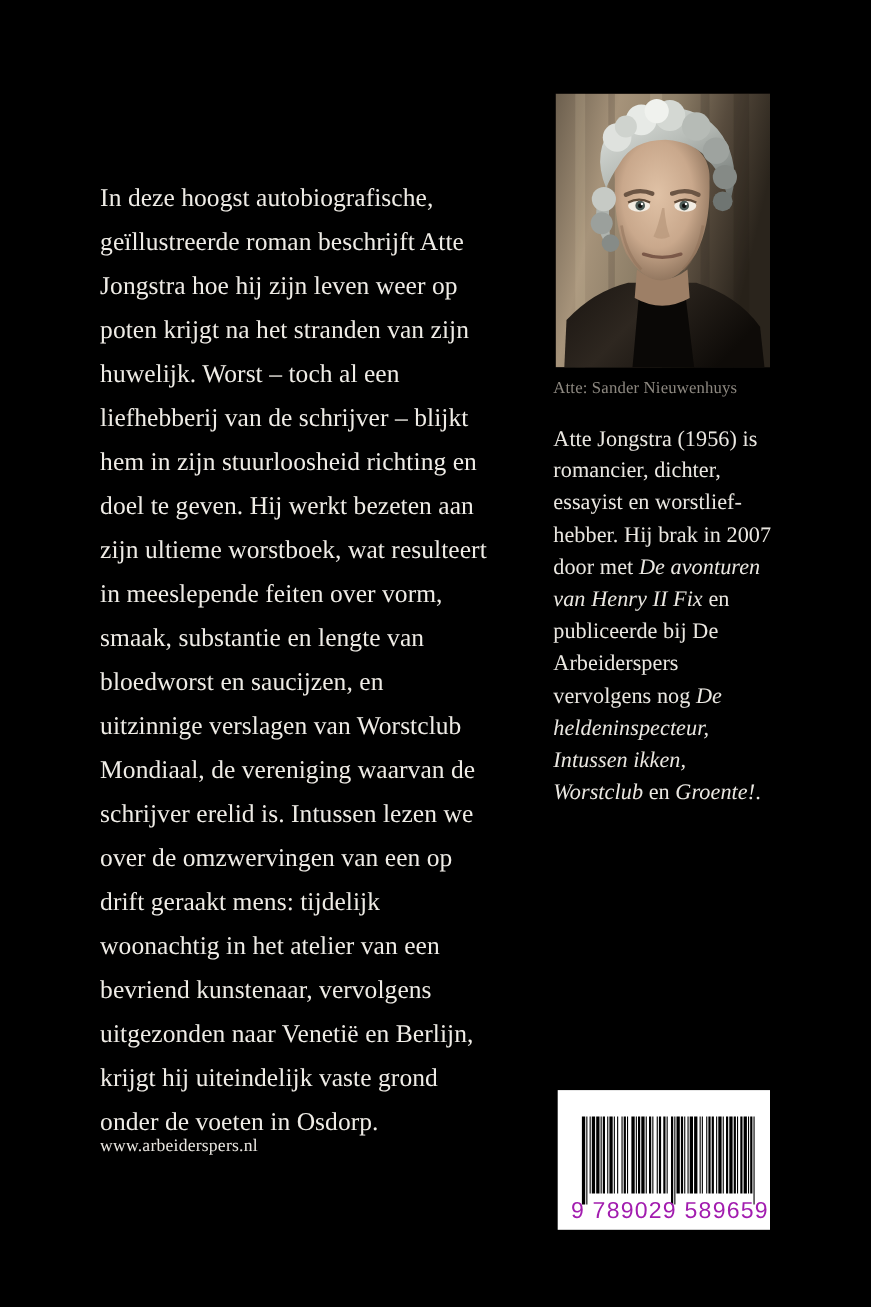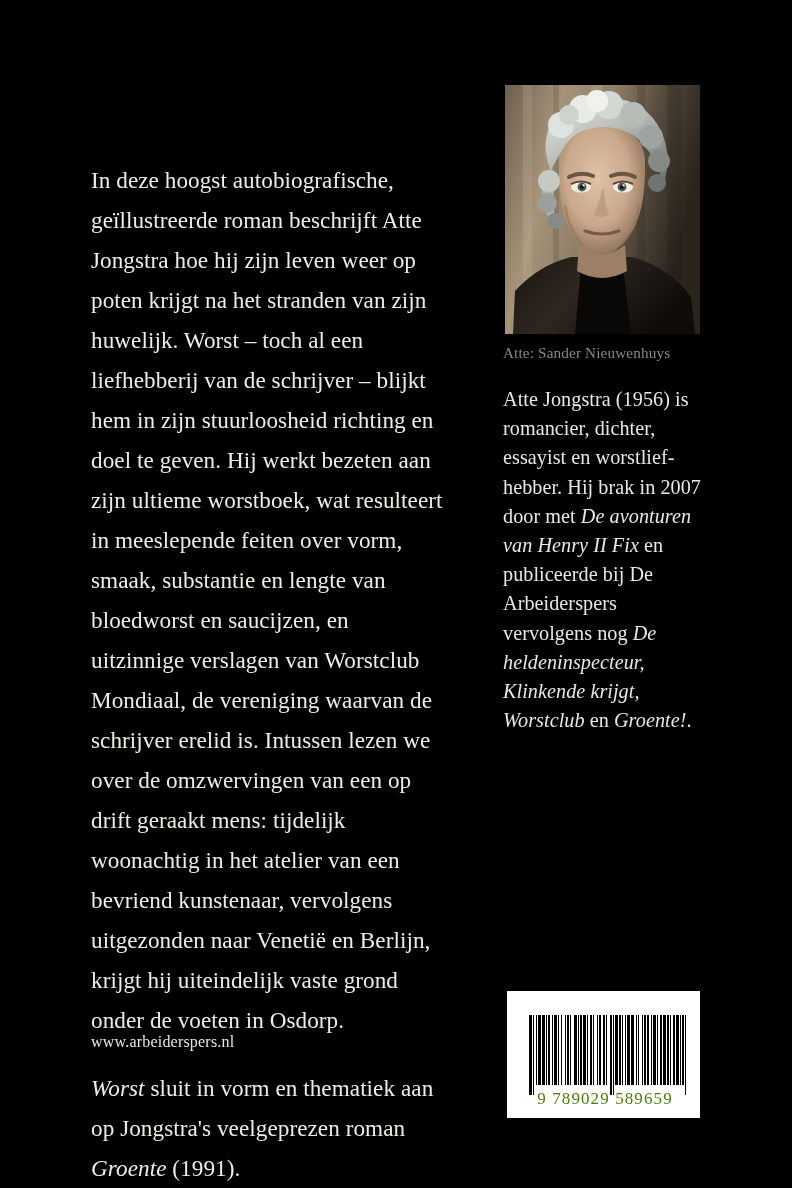--- a/index.html
+++ b/index.html
@@ -129,38 +129,35 @@
     flex: none;
   }
   .bar.guard {
     height: 80px;
   }
   #barcode-digits {
     position: absolute;
     left: 12px;
     top: 98px;
     width: 172px;
-    color: #4d7c0f;
-    font-family: Liberation Serif, serif;
-    font-size: 17px;
+    color: #a21caf;
+    font-family: Liberation Sans, sans-serif;
+    font-size: 21px;
     letter-spacing: 1.1px;
     text-align: center;
     white-space: nowrap;
   }
 </style>
 </head>
 <body>
 
 <div id="cover">
 
   <div id="blurb-column">
     <p class="blurb-para">In deze hoogst autobiografische, geïllustreerde roman beschrijft Atte Jongstra hoe hij zijn leven weer op poten krijgt na het stranden van zijn huwelijk. Worst – toch al een liefhebberij van de schrijver – blijkt hem in zijn stuurloosheid richting en doel te geven. Hij werkt bezeten aan zijn ultieme worstboek, wat resulteert in meeslepende feiten over vorm, smaak, substantie en lengte van bloedworst en saucijzen, en uitzinnige verslagen van Worstclub Mondiaal, de vereniging waarvan de schrijver erelid is. Intussen lezen we over de omzwervingen van een op drift geraakt mens: tijdelijk woonachtig in het atelier van een bevriend kunstenaar, vervolgens uitgezonden naar Venetië en Berlijn, krijgt hij uiteindelijk vaste grond onder de voeten in Osdorp.</p>
-    <p class="blurb-para">
-      <i>Worst</i><span> sluit in vorm en thematiek aan op Jongstra's veelgeprezen roman </span><i>Groente</i><span> (1991).</span>
-    </p>
   </div>
 
   <div id="website-line">www.arbeiderspers.nl</div>
 
   <div id="author-photo">
     <svg viewBox="0 0 195 249" preserveAspectRatio="none">
       <defs>
         <linearGradient id="bgGrad" x1="0" y1="0" x2="1" y2="0.3">
           <stop offset="0%" stop-color="#6c5f4e"></stop>
           <stop offset="28%" stop-color="#a6937a"></stop>
@@ -255,21 +252,21 @@
   <div id="bio-column">
     <p class="bio-para"><span>Atte Jongstra (1956)</span>
       <span>is romancier, dichter,</span>
       <span>essayist en worstlief-</span>
       <span>hebber. Hij brak in</span>
       <span>2007 door met</span>
       <i><span>De avonturen van Henry</span> <span>II Fix</span></i><span> en publiceerde</span>
       <span>bij De Arbeiderspers</span>
       <span>vervolgens nog</span>
       <i>De heldeninspecteur,</i>
-      <i>Klinkende krijgt,</i>
+      <i>Intussen ikken,</i>
       <i>Worstclub</i><span> en </span><i>Groente!</i><span>.</span></p>
   </div>
 
   <div id="barcode-box">
     <div id="barcode-inner">
       <div id="barcode-bars">
           <div class="bar guard" style="width: 3.12px; background: rgb(0, 0, 0);"></div>
           <div class="bar guard" style="width: 1.04px; background: transparent;"></div>
           <div class="bar guard" style="width: 1.04px; background: rgb(0, 0, 0);"></div>
           <div class="bar" style="width: 2.08px; background: transparent;"></div>

